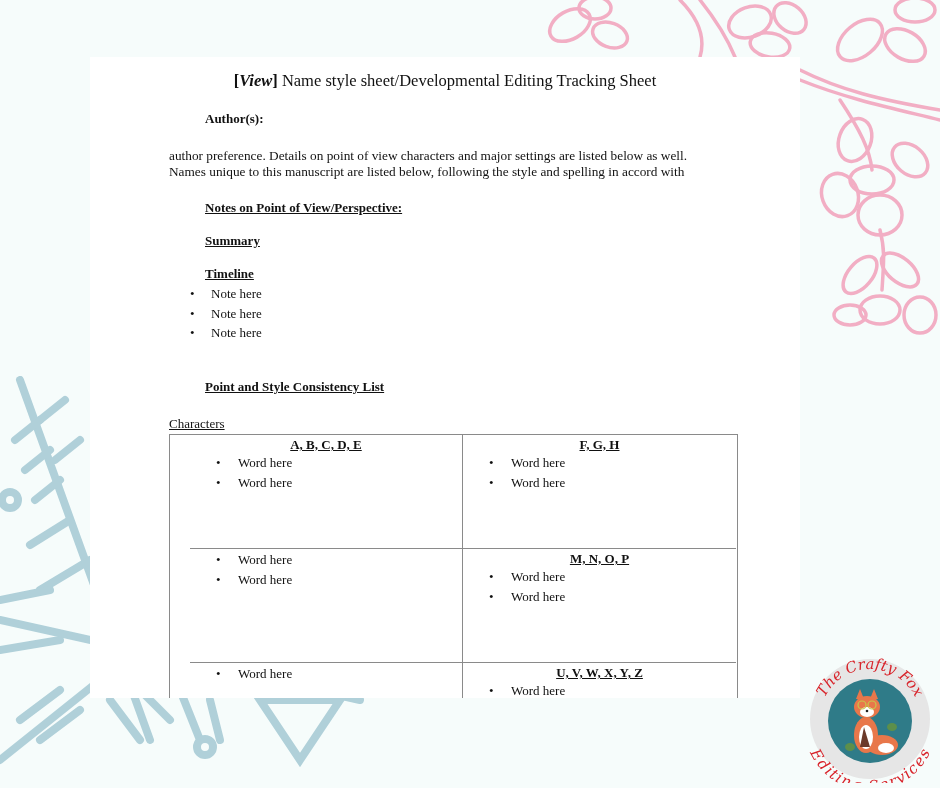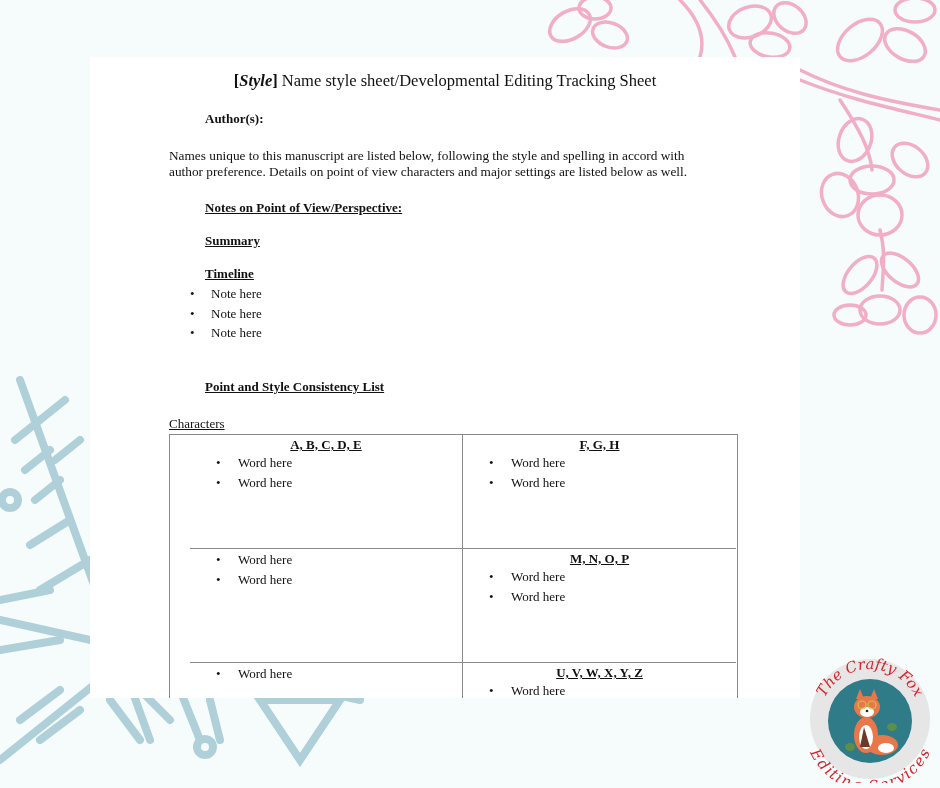--- a/index.html
+++ b/index.html
@@ -89,27 +89,27 @@
     <path d="M110 700 L140 740 M130 680 L170 720"></path>
     <path d="M180 690 L200 740 M210 700 L220 740"></path>
     <path d="M260 700 L340 700 L300 760 Z"></path>
     <circle cx="205" cy="747" r="8"></circle>
     <circle cx="10" cy="500" r="8"></circle>
     <path d="M0 600 L50 590 M0 650 L60 640"></path>
   </g>
 </svg>
 
 <div class="page">
-  <div class="doc-title"><b>[<i>Style</i>]</b><span> Name style sheet/Developmental Editing Tracking Sheet</span></div>
+  <div class="doc-title"><b>[<i>View</i>]</b><span> Name style sheet/Developmental Editing Tracking Sheet</span></div>
 
   <div class="t bold" style="top:54px;">Author(s):</div>
 
   <div class="t para" style="top:91px;">
+    <div>author preference. Details on point of view characters and major settings are listed below as well.</div>
     <div>Names unique to this manuscript are listed below, following the style and spelling in accord with</div>
-    <div>author preference. Details on point of view characters and major settings are listed below as well.</div>
   </div>
 
   <div class="t bold ul" style="top:143px;">Notes on Point of View/Perspective:</div>
   <div class="t bold ul" style="top:176px;">Summary</div>
   <div class="t bold ul" style="top:209px;">Timeline</div>
 
   <ul class="bullets" style="top:229px;">
     <li>Note here</li>
     <li>Note here</li>
     <li>Note here</li>

